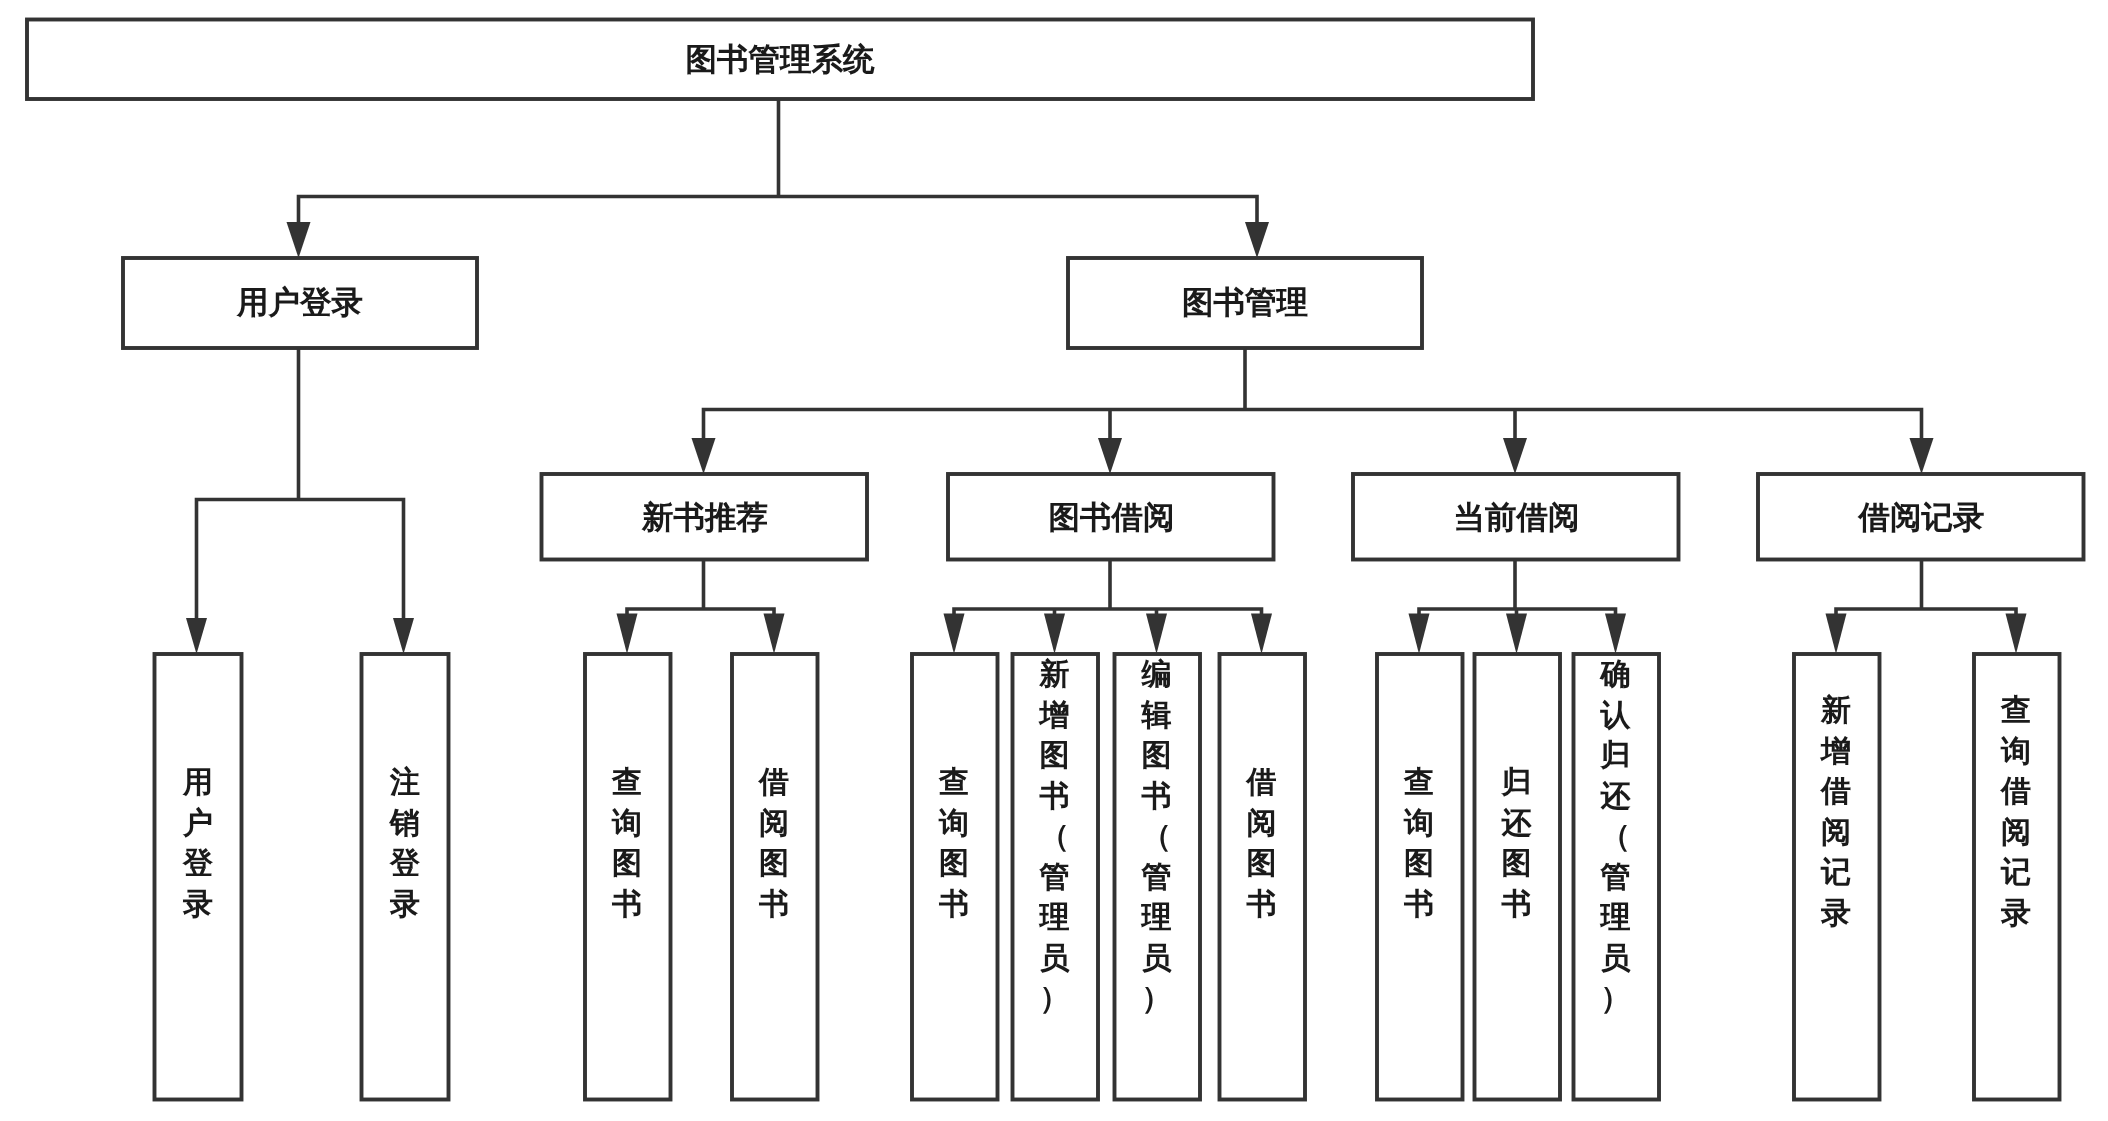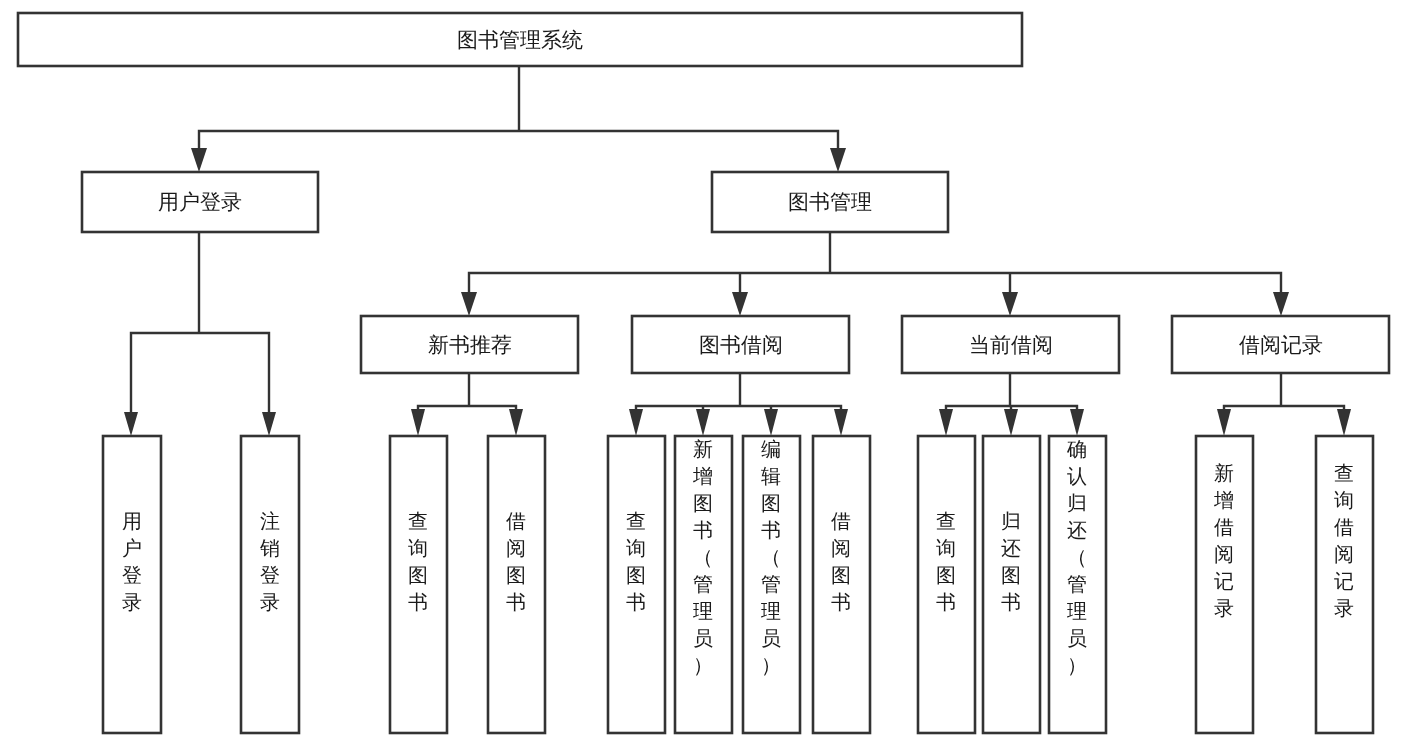--- a/index.html
+++ b/index.html
@@ -11,20 +11,21 @@
     width: 1405px;
     height: 747px;
     font-family: "DejaVu Sans", "Liberation Sans", sans-serif;
     overflow: hidden;
     position: relative;
   }
   #diagram-root {
     position: relative;
     width: 1405px;
     height: 524px;
+    font-weight: bold;
   }
   svg.diagram-canvas {
     position: absolute;
     left: 0;
     top: 0;
     width: 1405px;
     height: 747px;
     display: block;
   }
   .node-rect {

